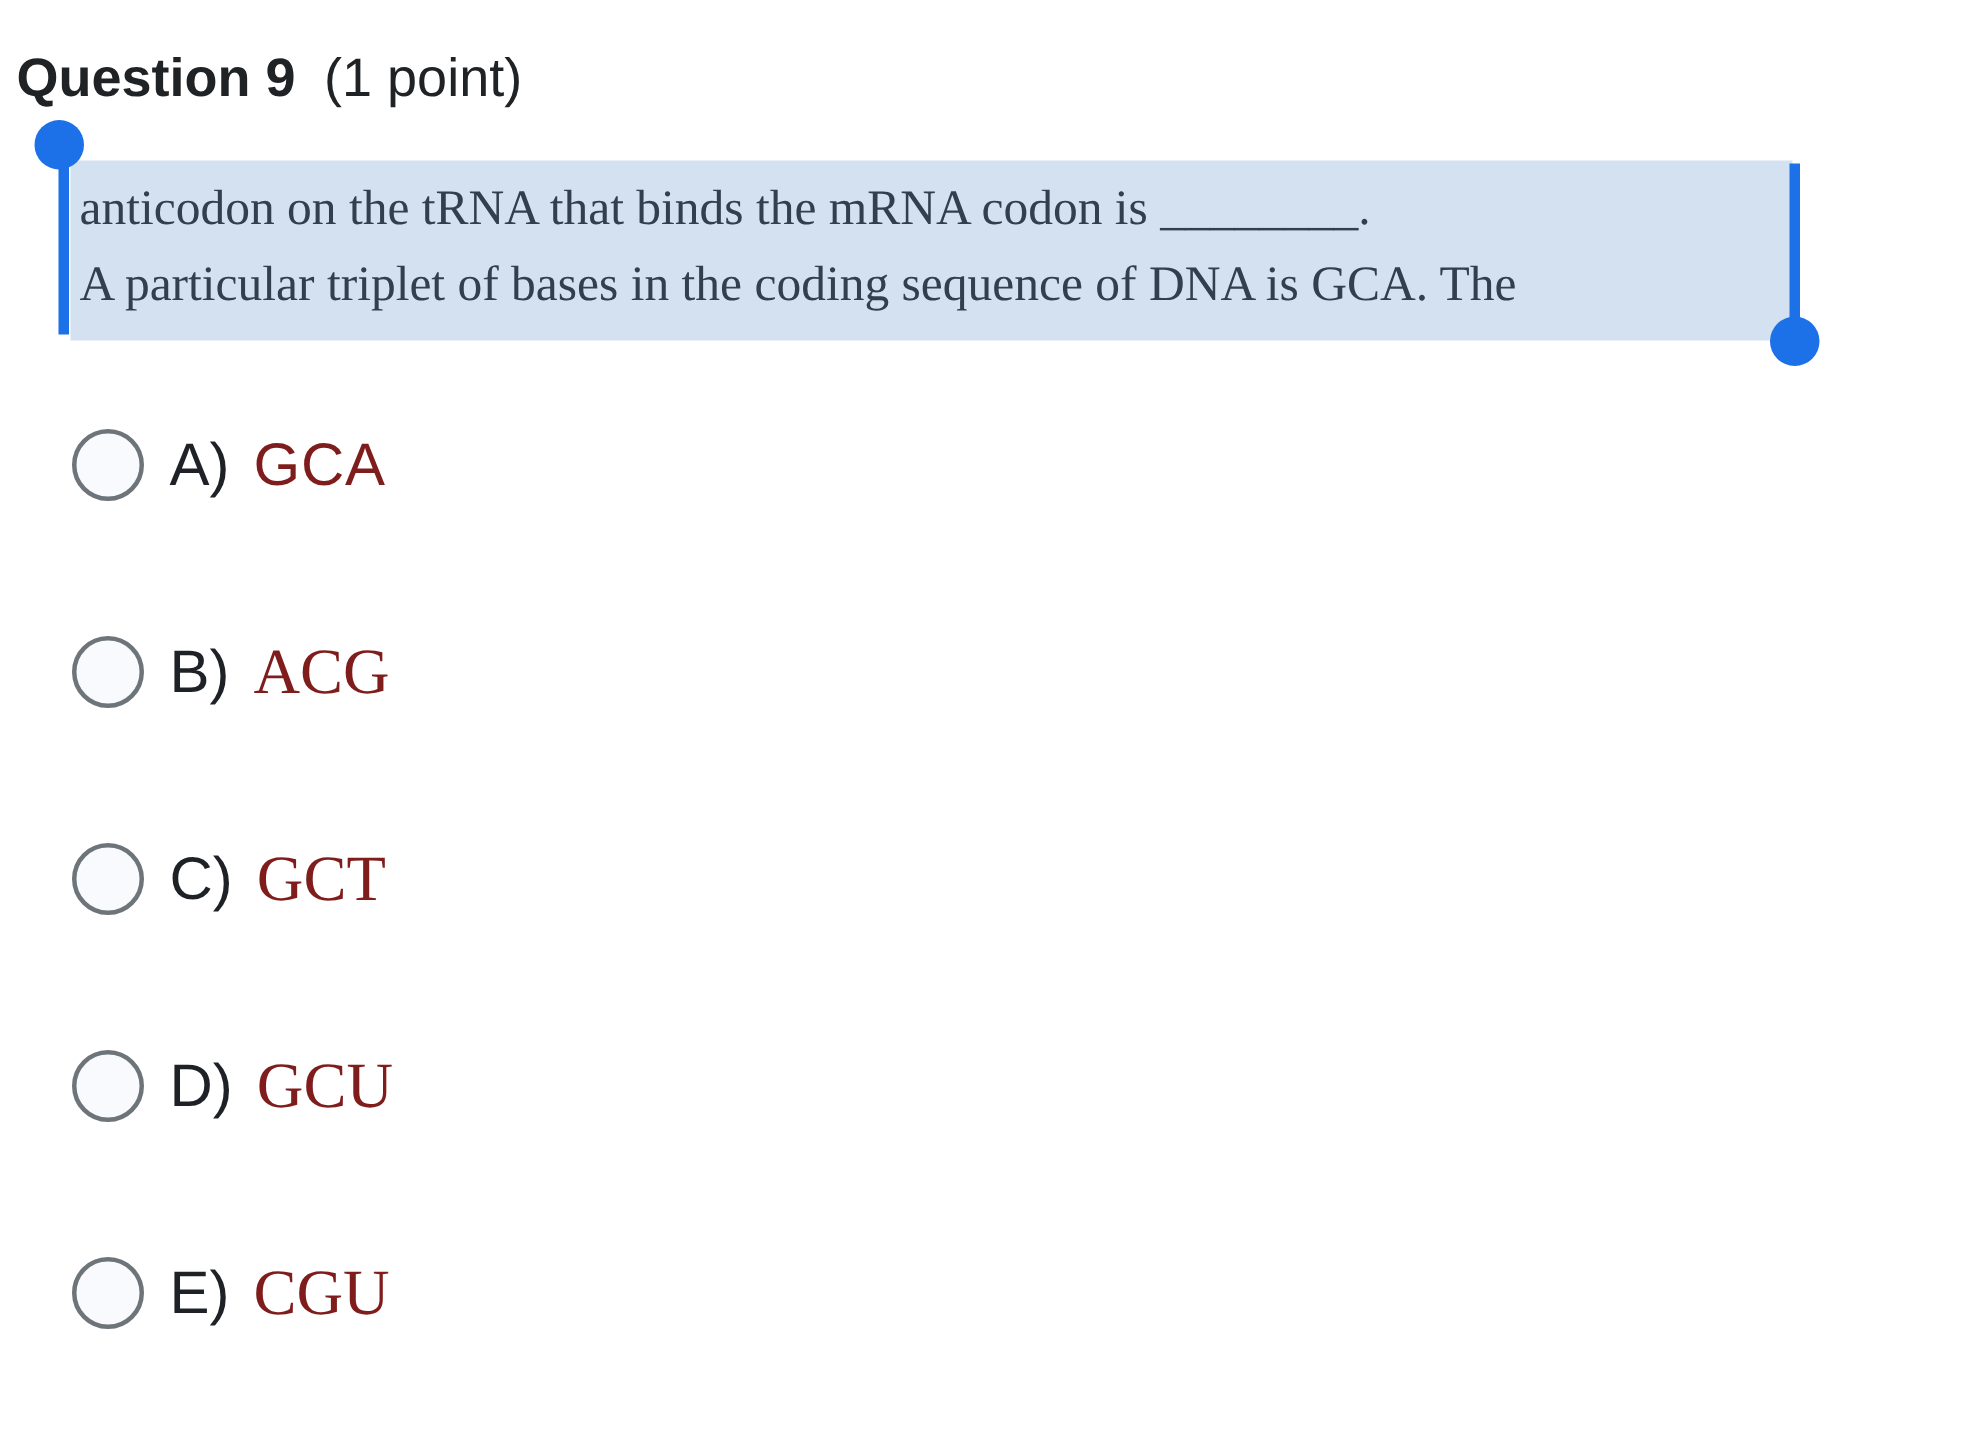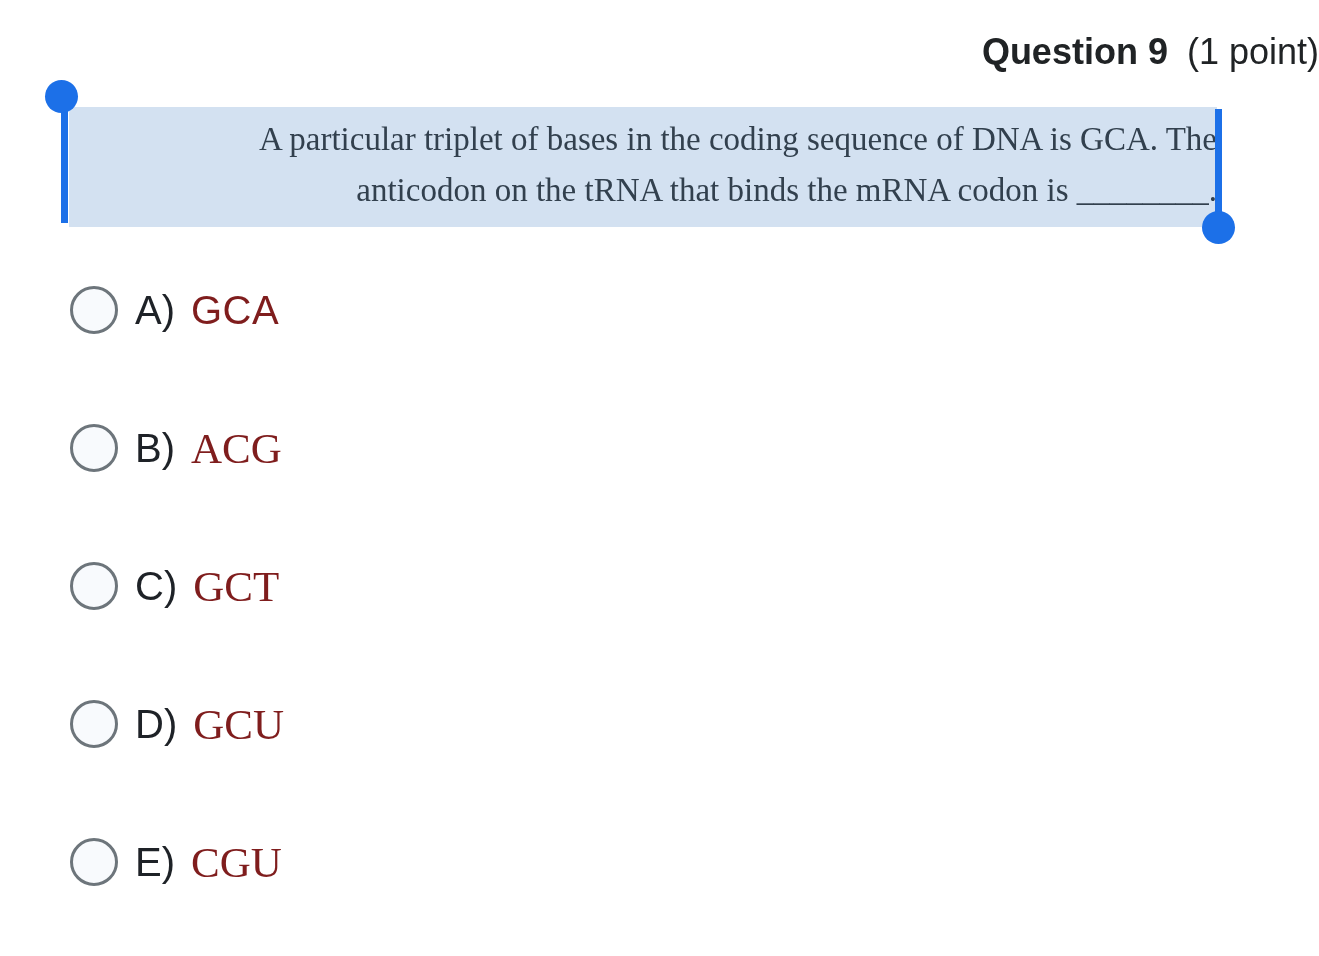--- a/index.html
+++ b/index.html
@@ -1,21 +1,21 @@
 <!DOCTYPE html>
 <html><head>
 <meta charset="utf-8">
 <style>
   html, body { margin: 0; padding: 0; background: #ffffff; }
   body {
     width: 1319px; height: 956px; overflow: hidden;
     font-family: "Liberation Sans", sans-serif;
     -webkit-font-smoothing: antialiased;
   }
-  .page { padding: 28px 0 0 33px; position: relative; text-align: right; }
+  .page { padding: 28px 0 0 11px; position: relative; }
 
   
   .q-header { font-size: 36px; line-height: 48px; color: #202325; white-space: nowrap; }
   .q-header .q-title { font-weight: 700; }
   .q-header .q-points { font-weight: 400; margin-left: 9px; }
 
   
   .q-wrap { position: relative; margin: 31px 0 0 32px; width: 1160px; height: 112px; }
   .q-highlight {
     margin-left: 4px; width: 1148px; box-sizing: border-box;
@@ -58,22 +58,22 @@
 
 <div class="page">
 
   <div class="q-header">
     <span class="q-title">Question 9</span>
     <span class="q-points">(1 point)</span>
   </div>
 
   <div class="q-wrap">
     <div class="q-highlight">
+      <p class="q-line">anticodon on the tRNA that binds the mRNA codon is ________.</p>
       <p class="q-line">A particular triplet of bases in the coding sequence of DNA is GCA. The</p>
-      <p class="q-line">anticodon on the tRNA that binds the mRNA codon is ________.</p>
     </div>
     <div class="handle handle-start">
       <div class="bar"></div>
       <div class="knob"></div>
     </div>
     <div class="handle handle-end">
       <div class="bar"></div>
       <div class="knob"></div>
     </div>
   </div>

